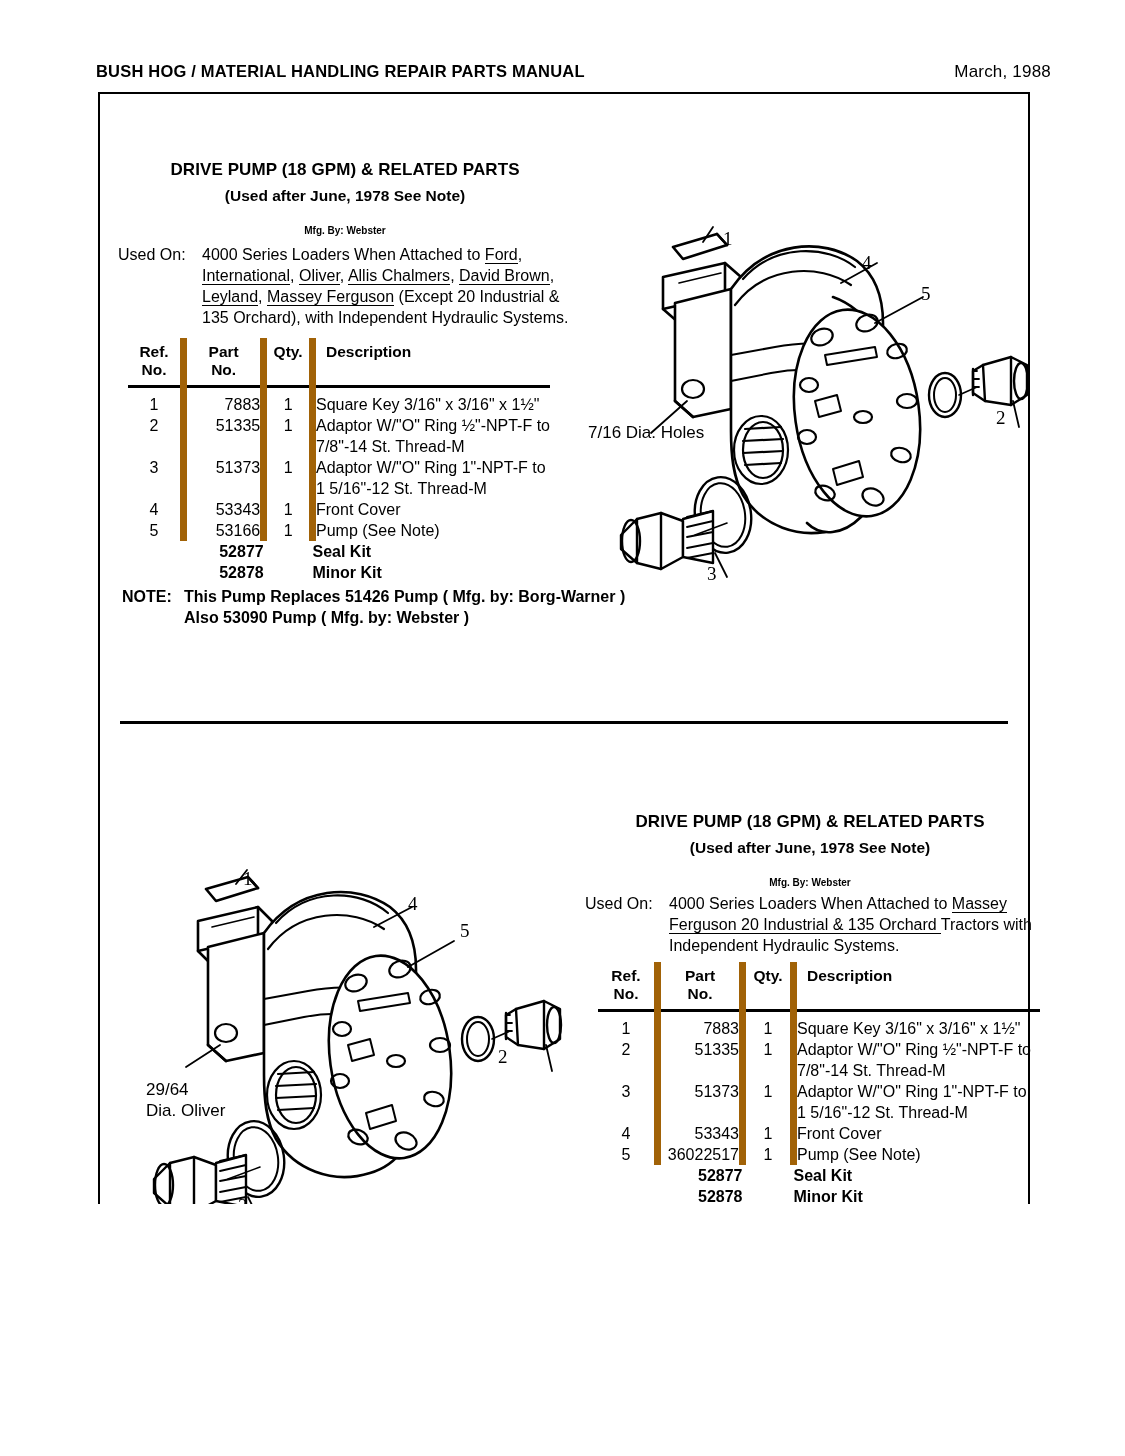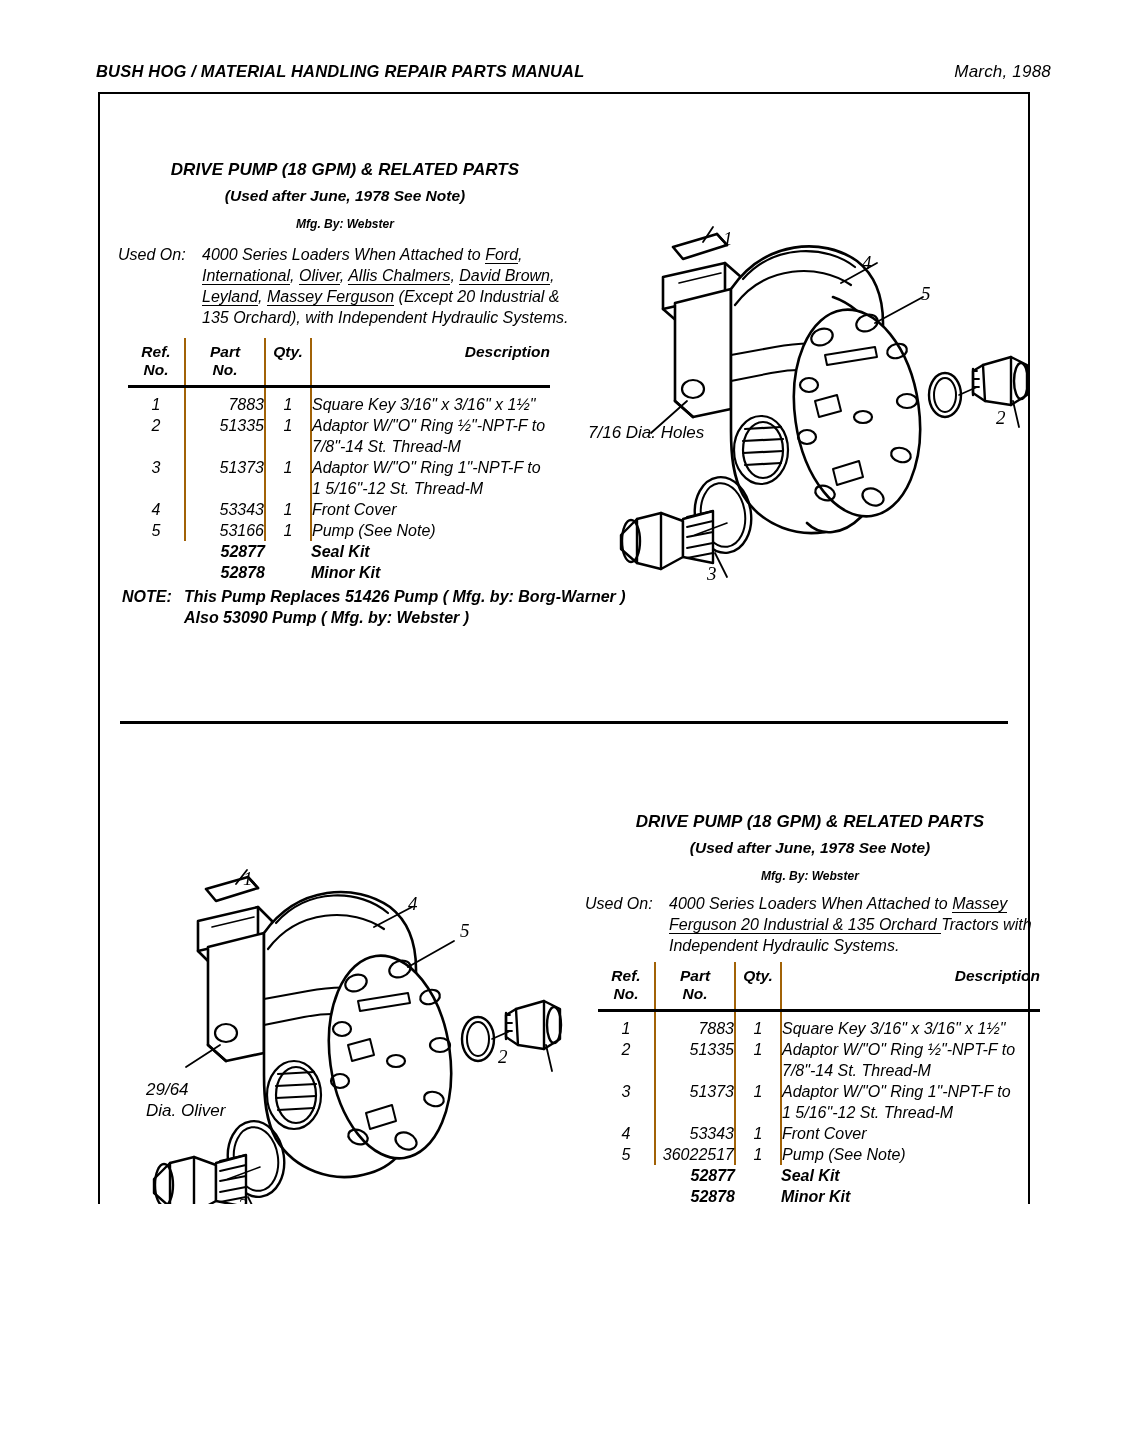--- a/index.html
+++ b/index.html
@@ -10,21 +10,20 @@
   body {
     font-family: "Liberation Sans", sans-serif;
     color: #000000;
   }
   #page {
     position: relative;
     width: 1125px;
     height: 1204px;
     background: #ffffff;
     overflow: hidden;
-    font-style: italic;
   }
 
   
   .run-head {
     position: absolute;
     top: 62px;
     font-size: 16.5px;
     font-weight: bold;
     letter-spacing: .2px;
   }
@@ -80,23 +79,23 @@
     letter-spacing: .1px;
     white-space: nowrap;
   }
   .title-sub {
     font-size: 15.5px;
     font-weight: bold;
     margin-top: 7px;
     white-space: nowrap;
   }
   .title-mfg {
-    font-size: 12px;
-    font-weight: bold;
-    margin-top: 12px;
+    font-size: 10px;
+    font-weight: bold;
+    margin-top: 20px;
     white-space: nowrap;
   }
 
   .usedon {
     font-size: 16px;
     line-height: 21px;
   }
   .usedon .lbl {
     position: absolute;
     left: 0;
@@ -120,22 +119,22 @@
     vertical-align: top;
   }
   table.parts thead th {
     font-weight: bold;
     font-size: 15.5px;
     line-height: 18px;
     padding: 5px 0 6px 0;
     text-align: center;
     border-bottom: 3px solid #000;
   }
-  table.parts thead th.desc { text-align: right; padding-left: 10px; }
-  .vr { border-right: 2px solid #a16207; }
+  table.parts thead th.desc { text-align: left; padding-left: 10px; }
+  .vr { border-right: 7px solid #a16207; }
   td.refno  { text-align: center; width: 56px; }
   td.partno { text-align: right;  width: 78px; padding-right: 10px; }
   td.qty    { text-align: center; width: 44px; }
   td.desc   { text-align: left;   padding-left: 10px; white-space: nowrap; }
   td.cell   { line-height: 21px; padding-top: 1px; }
   tr.bold td { font-weight: bold; }
   tr.firstrow td { padding-top: 6px; }
 
   
   .note {

